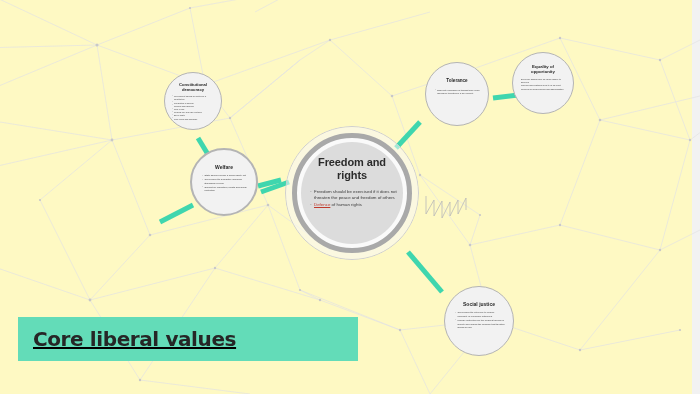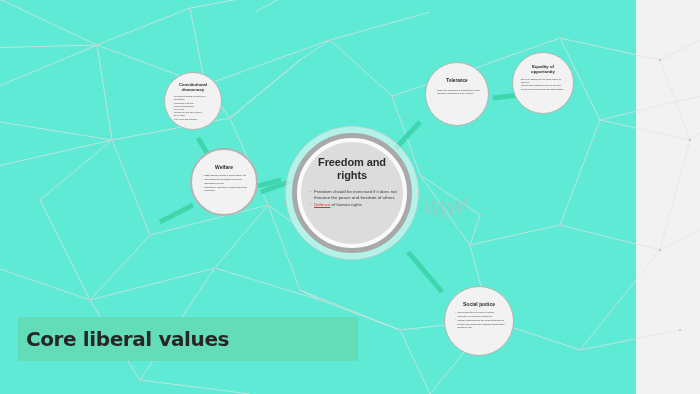--- a/index.html
+++ b/index.html
@@ -12,23 +12,23 @@
 
   body {
     font-family: "Liberation Sans", sans-serif;
     background: #f2f2f2;
     position: relative;
   }
 
   #canvas {
     position: absolute;
     inset: 0;
-    width: 636px;
+    width: 692px;
     height: 394px;
-    background: #5eead4;
+    background: #fef9c3;
   }
 
   
   .bg-net {
     position: absolute;
     inset: 0;
     width: 700px;
     height: 394px;
     z-index: 1;
     pointer-events: none;
@@ -230,21 +230,22 @@
   #title-banner {
     position: absolute;
     left: 18px;
     top: 317px;
     width: 340px;
     height: 44px;
     background: #63dcb8;
     z-index: 6;
     display: flex;
     align-items: center;
-    padding-left: 8px;
+    padding-left: 15px;
+    text-decoration: underline;
   }
   #title-banner .ttext {
     font-family: "DejaVu Sans", sans-serif;
     font-size: 20px;
     font-weight: bold;
     color: #262626;
     letter-spacing: -0.4px;
   }
 
   

